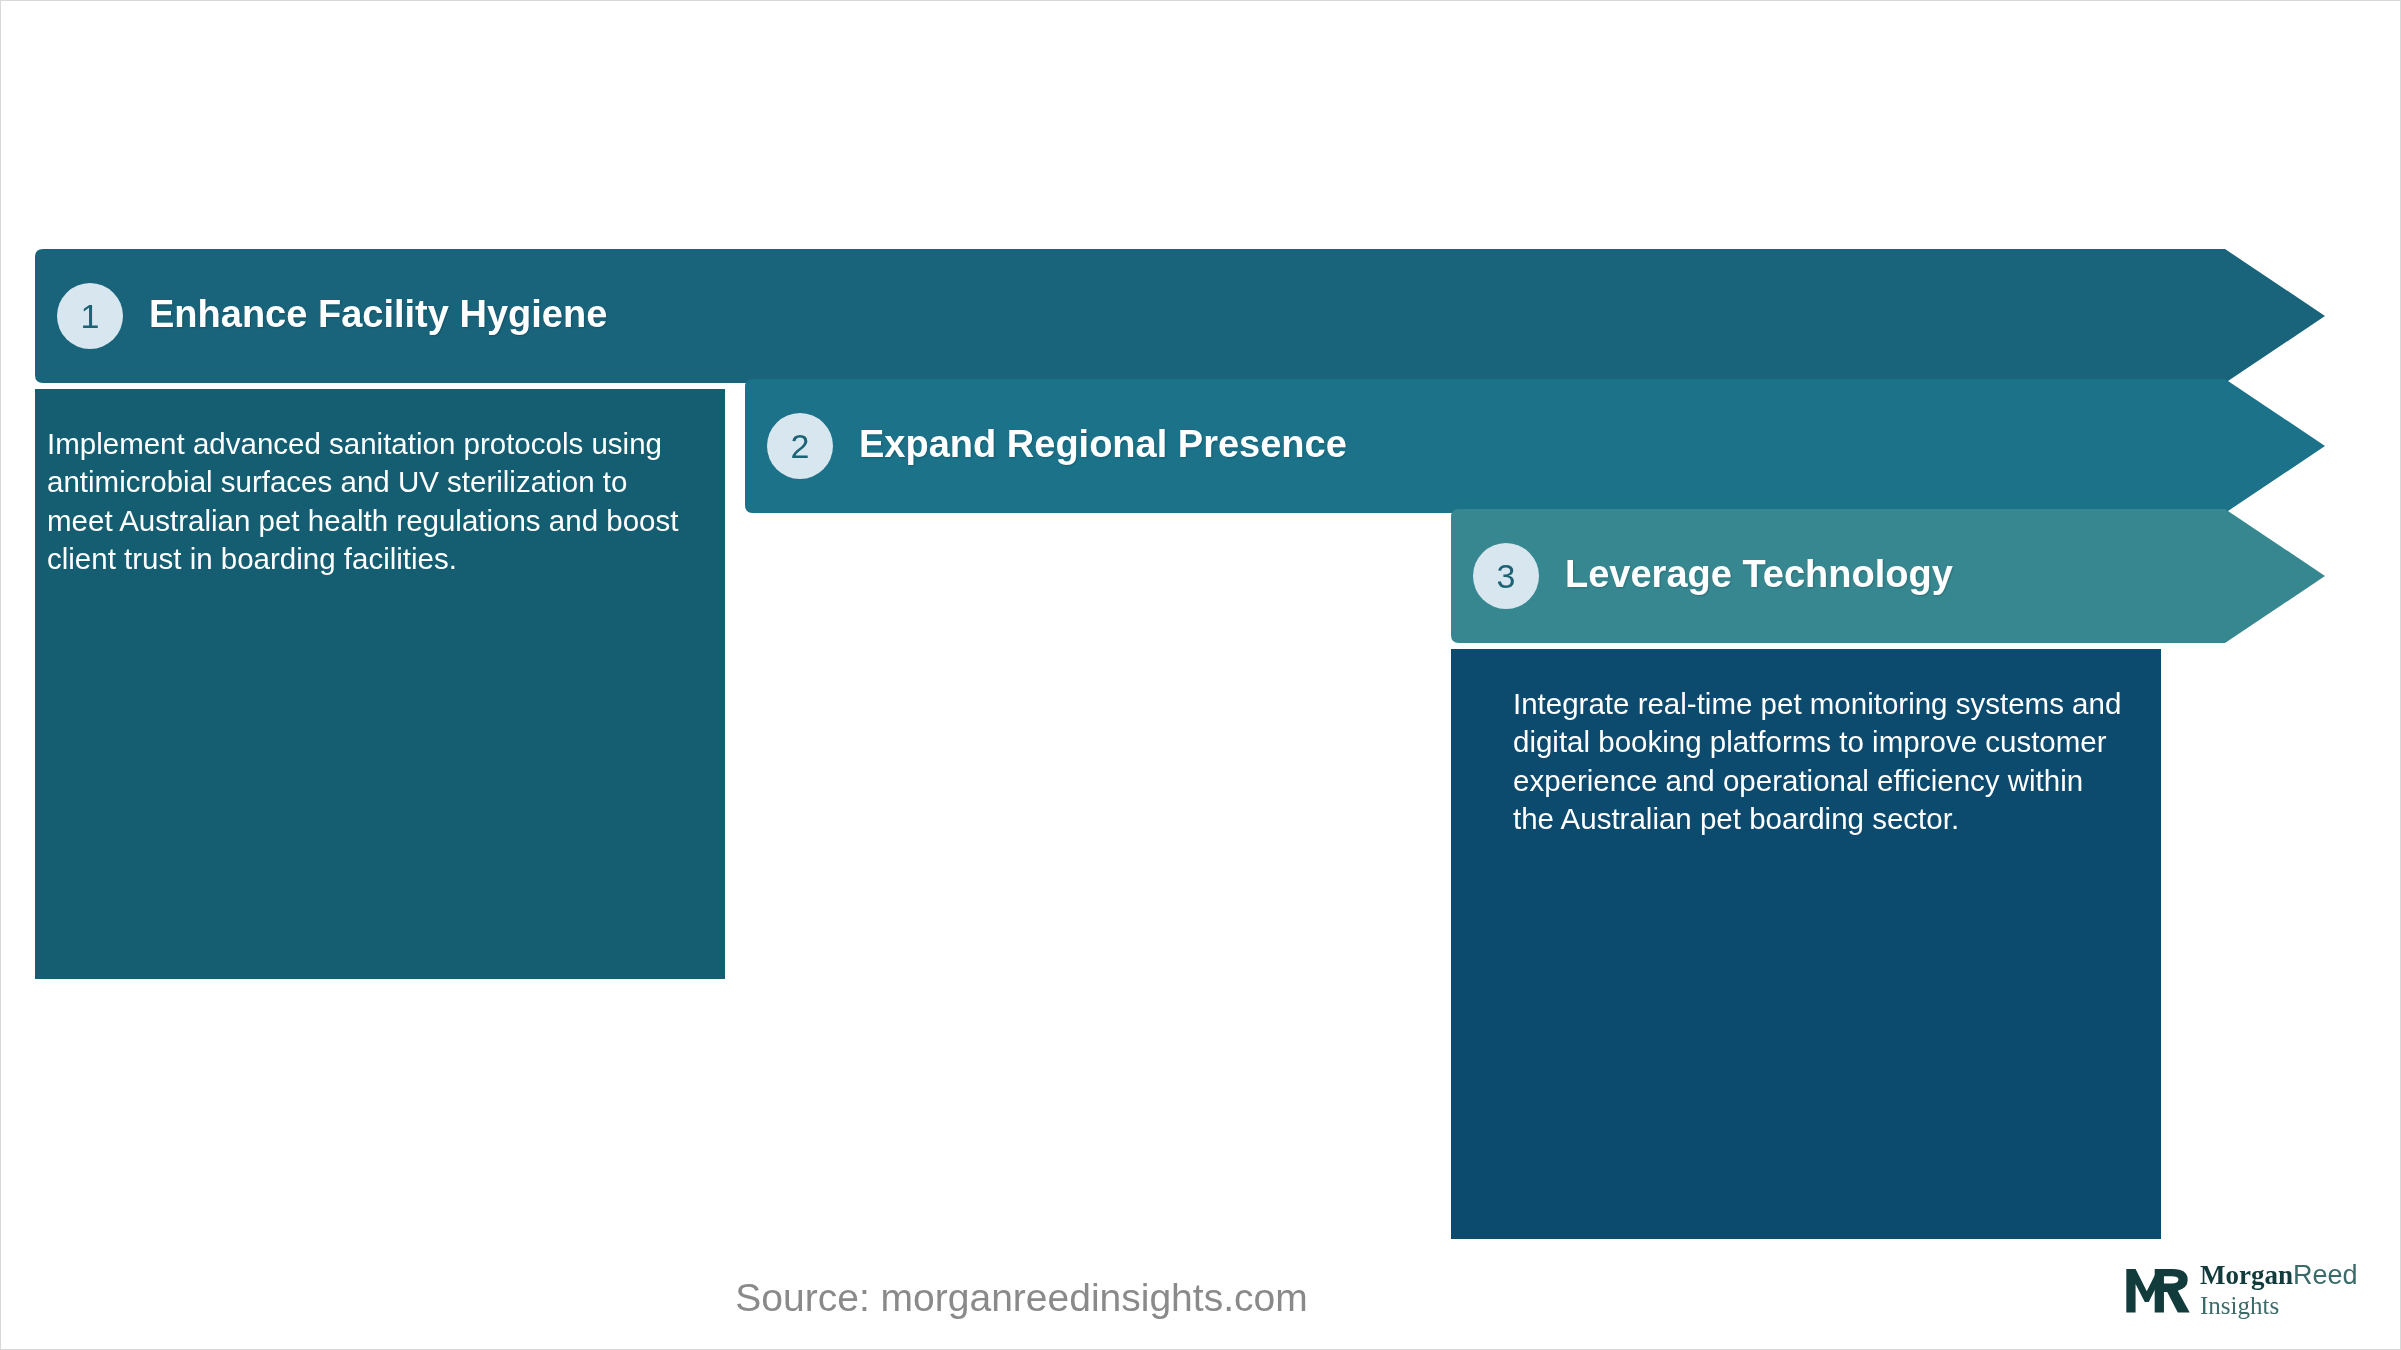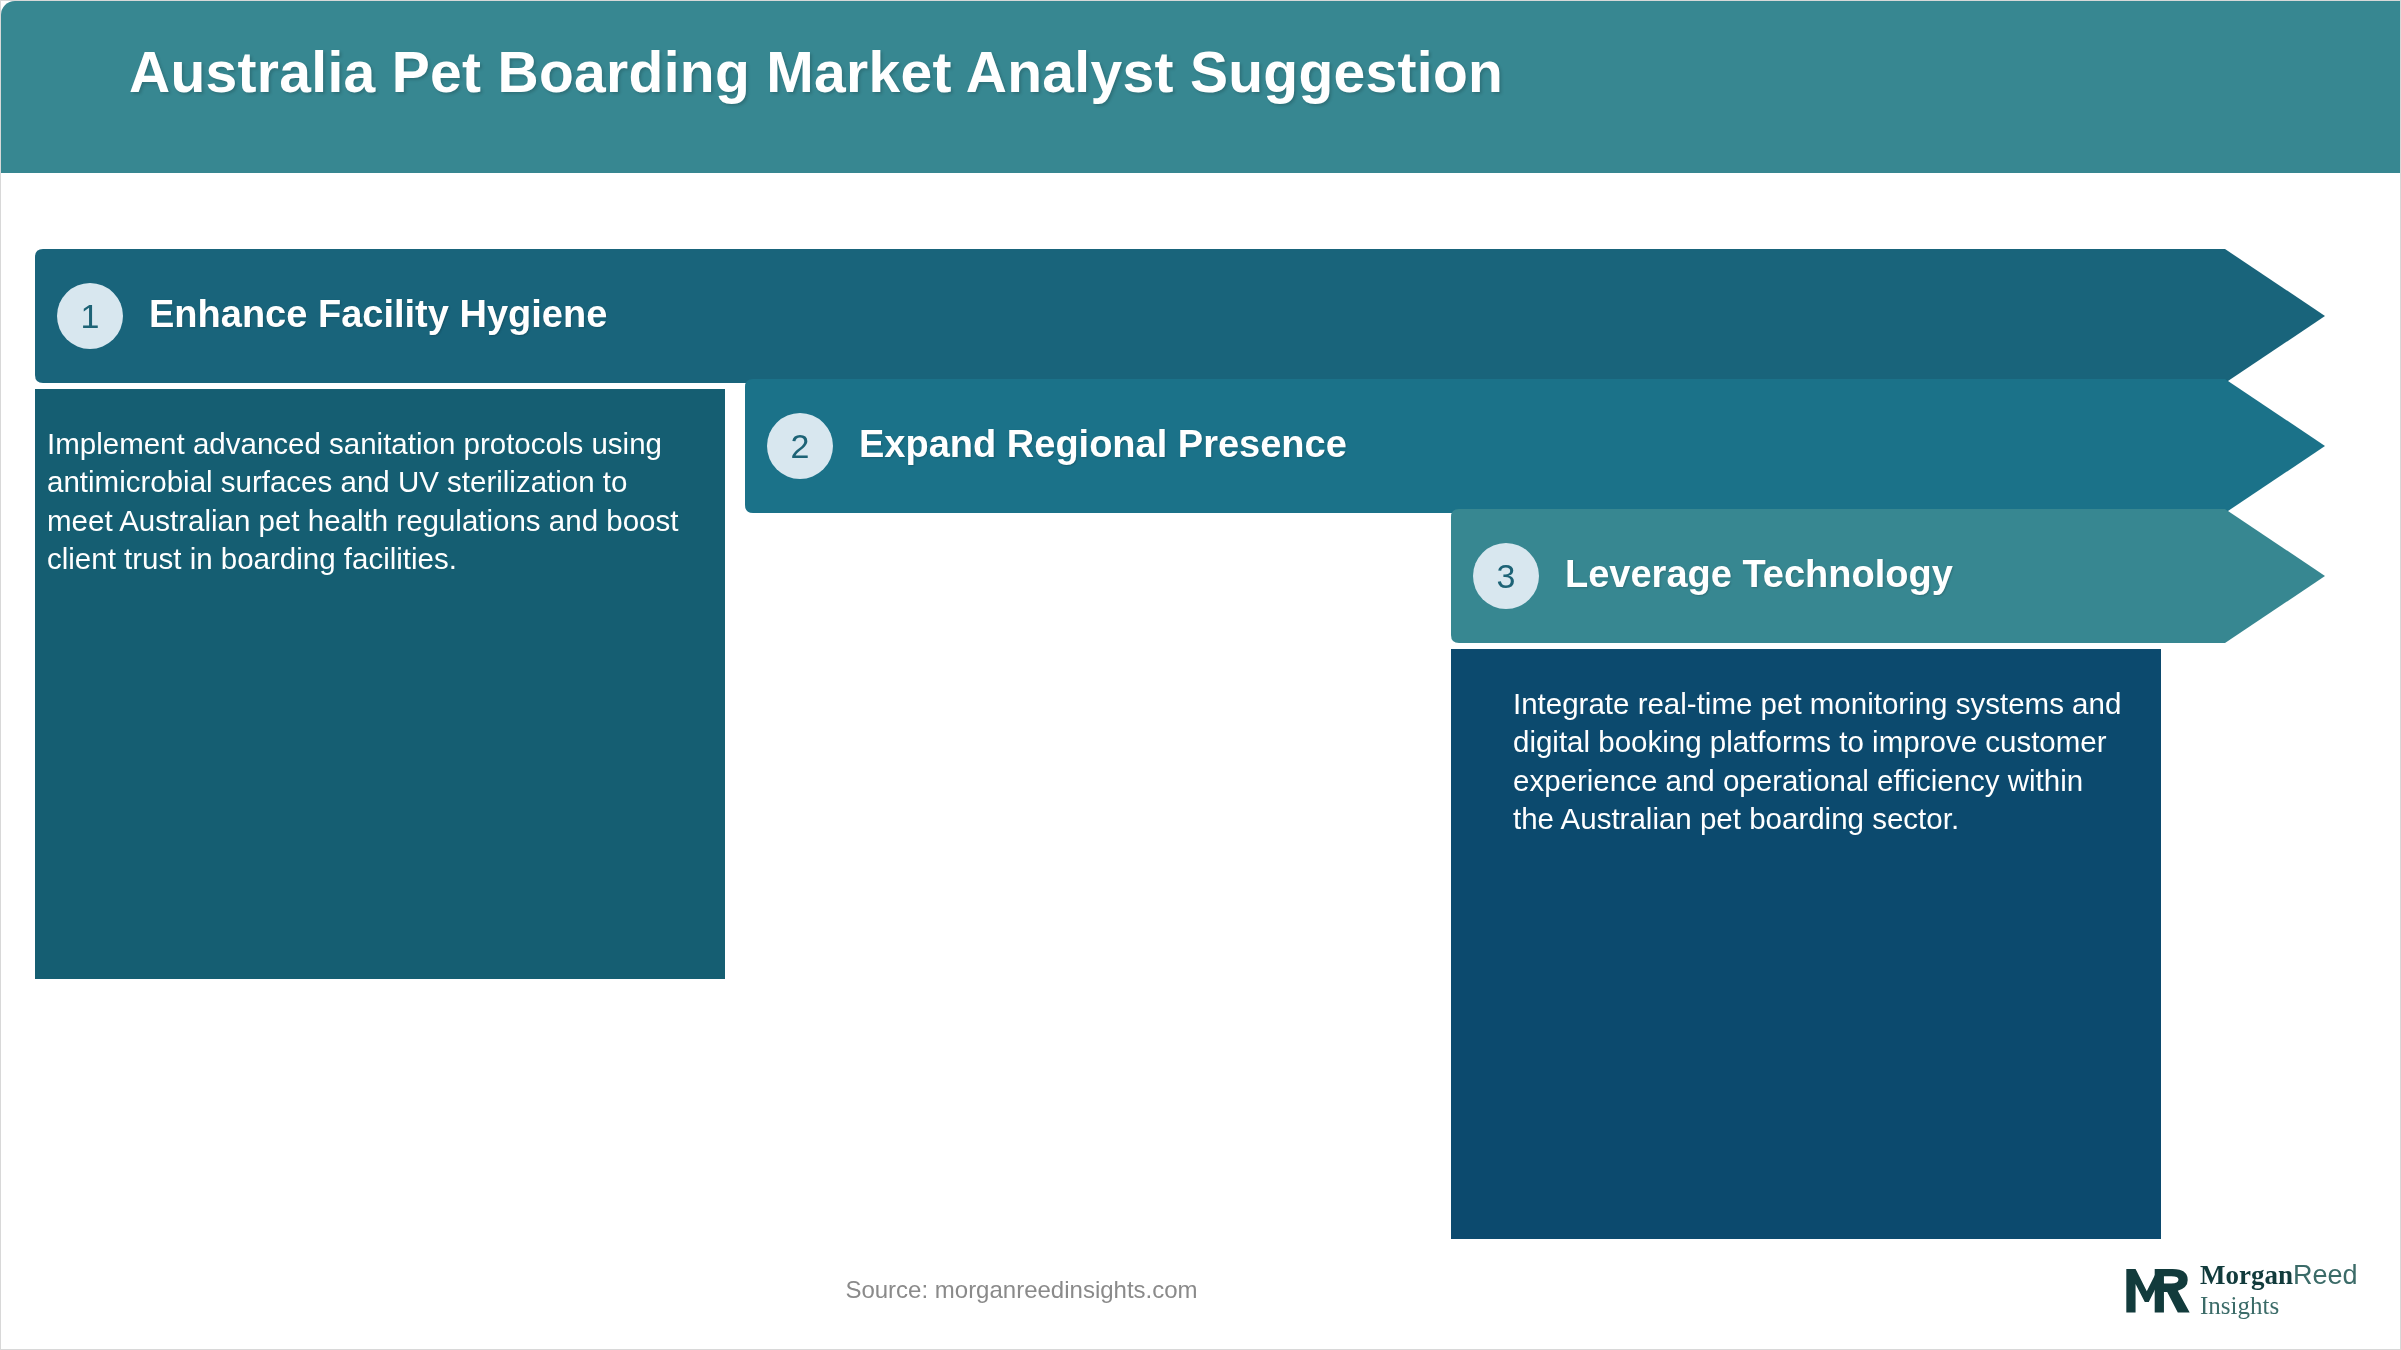--- a/index.html
+++ b/index.html
@@ -120,21 +120,21 @@
     background: #368290;
   }
 
   
   #source-text {
     position: absolute;
     left: 0;
     top: 1275px;
     width: 2401px;
     text-align: center;
-    font-size: 24px;
+    font-size: 39px;
     color: #8a8a8a;
   }
   #source-inner {
     margin-left: -360px;
   }
 
   #logo {
     position: absolute;
     left: 2124px;
     top: 1255px;
@@ -174,23 +174,20 @@
     font-size: 25px;
     color: #3b6b68;
     margin-top: 4px;
   }
 </style>
 </head>
 <body>
 
 <div id="canvas">
 
-  <div id="header-bar" style="background: rgb(55, 135, 145);">
-    <div id="header-title">Australia Pet Boarding Market Analyst Suggestion</div>
-  </div>
 
   <div id="banner-1" class="banner">
     <svg class="banner-svg" width="2290" height="134" viewBox="0 0 2290 134">
       <path d="M0 8 Q0 0 8 0 L2190 0 L2290 67 L2190 134 L8 134 Q0 134 0 126 Z" fill="#19647B"></path>
     </svg>
   </div>
   <div id="badge-1" class="badge" style="background: rgb(216, 231, 239);">1</div>
   <div id="label-1" class="banner-label">Enhance Facility Hygiene</div>
   <div id="body-1" class="panel-body" style="background: rgb(21, 94, 114); padding-left: 12px;">
     <span class="panel-text">Implement advanced sanitation protocols using antimicrobial surfaces and UV sterilization to meet Australian pet health regulations and boost client trust in boarding facilities.</span>

